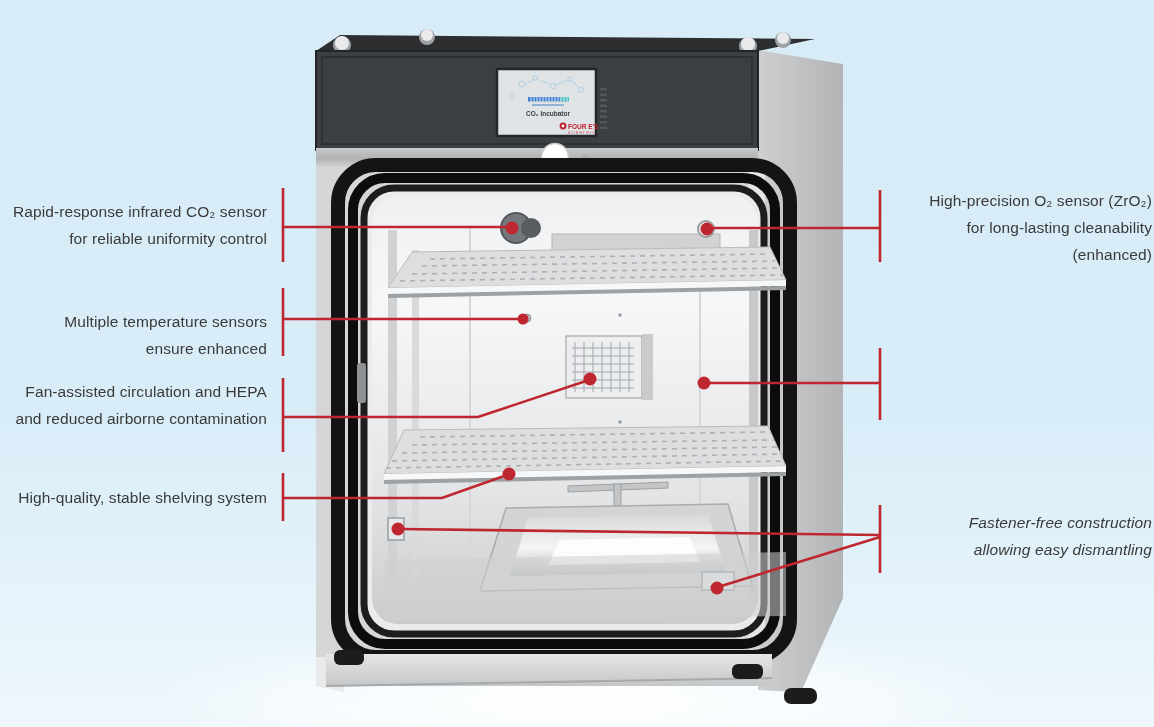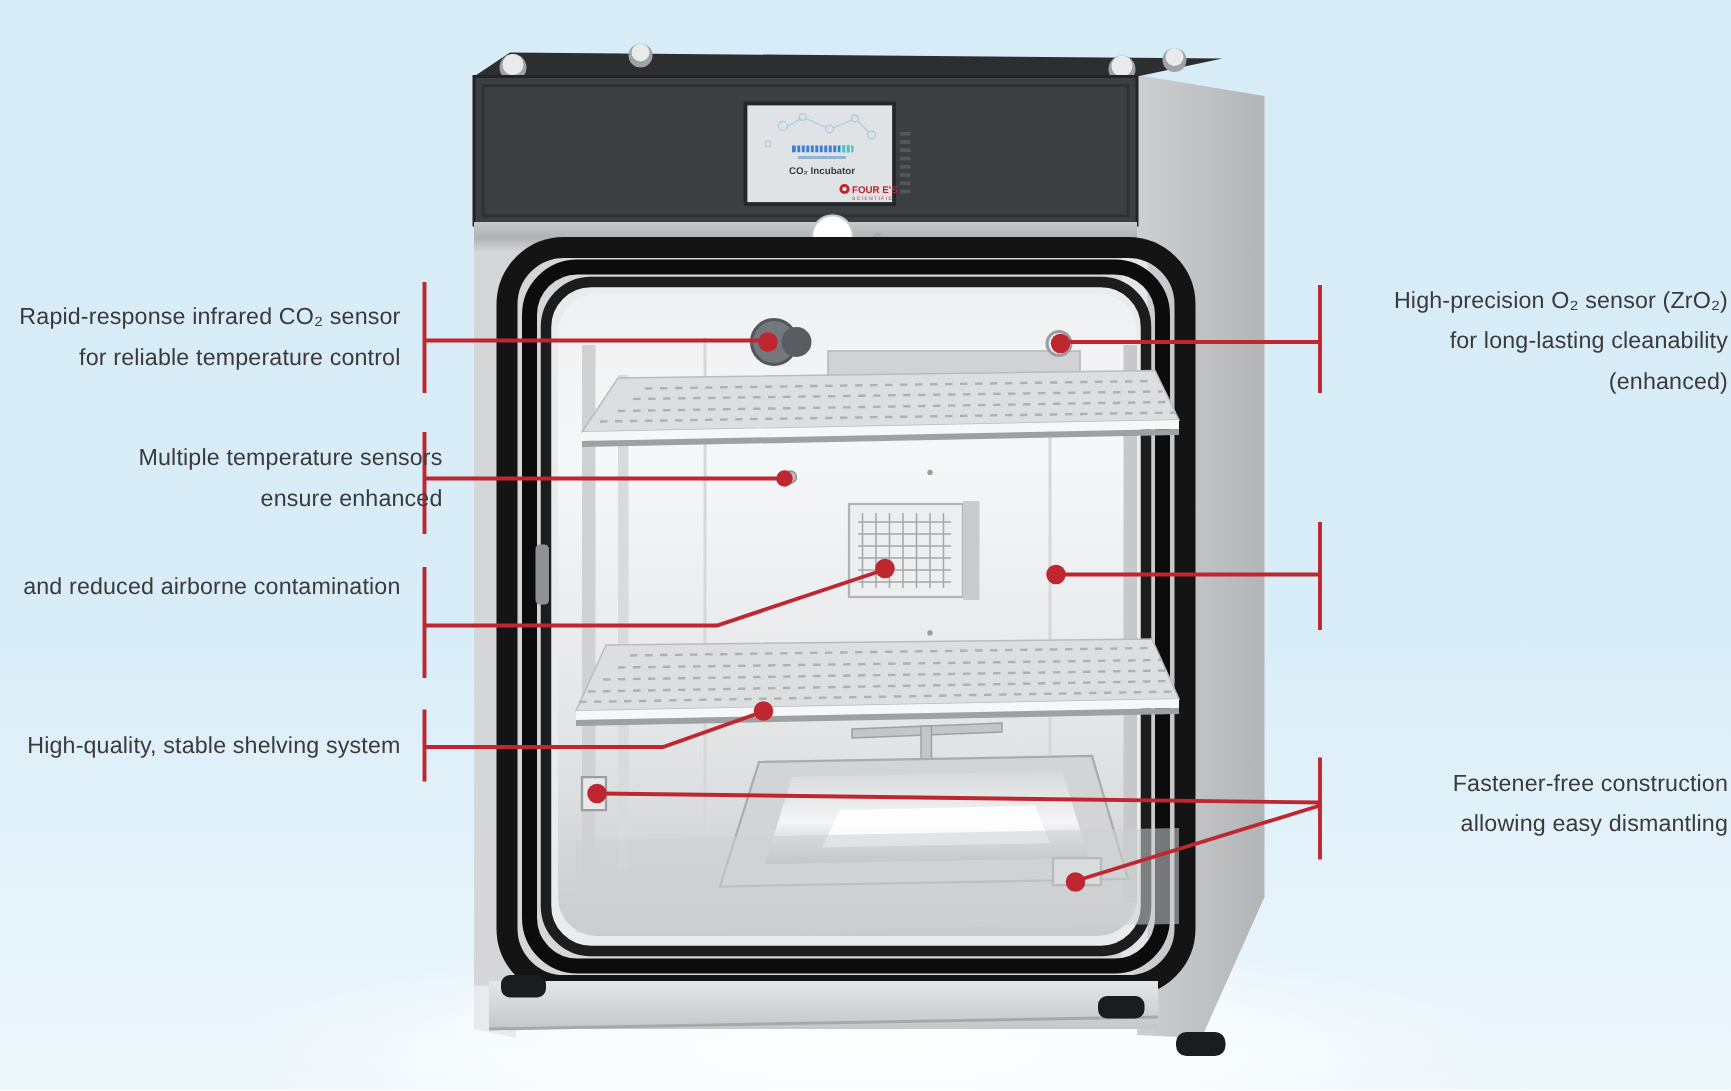--- a/index.html
+++ b/index.html
@@ -30,26 +30,26 @@
     position: absolute;
     color: #3a3a3a;
     font-size: 15.5px;
     line-height: 27px;
     letter-spacing: 0.1px;
   }
   .annotation span { display: block; }
   .annotation.left-col { left: 0; width: 267px; text-align: right; }
   .annotation.right-col { left: 896px; width: 256px; text-align: right; }
   .ann-1 { top: 198px; }
-  .ann-2 { top: 292px; margin-left: 28px; }
+  .ann-2 { top: 308px; }
   .ann-3 { top: 378px; }
   .ann-4 { top: 484px; }
   .ann-5 { top: 187px; }
   .ann-6 { top: 342px; }
-  .ann-7 { top: 509px; }
+  .ann-7 { top: 509px; font-style: italic; }
 </style>
 </head>
 <body>
 
 <div class="scene">
 
   <div class="glow"></div>
 
   <svg class="illustration" viewBox="0 0 1154 727">
     <defs>
@@ -281,29 +281,30 @@
       <circle cx="509" cy="474" r="6.5"></circle>
       <circle cx="707" cy="229" r="6.5"></circle>
       <circle cx="704" cy="383" r="6.5"></circle>
       <circle cx="398" cy="529" r="6.5"></circle>
       <circle cx="717" cy="588" r="6.5"></circle>
     </g>
   </svg>
 
   <div class="annotation left-col ann-1">
     <span>Rapid-response infrared CO₂ sensor</span>
-    <span>for reliable temperature control</span>
+    <span>for reliable uniformity control</span>
   </div>
 
   <div class="annotation left-col ann-2">
     <span>Multiple temperature sensors</span>
     <span>ensure enhanced</span>
   </div>
 
   <div class="annotation left-col ann-3">
+    <span>Fan-assisted circulation and HEPA</span>
     <span>and reduced airborne contamination</span>
   </div>
 
   <div class="annotation left-col ann-4">
     <span>High-quality, stable shelving system</span>
   </div>
 
   <div class="annotation right-col ann-5">
     <span>High-precision O₂ sensor (ZrO₂)</span>
     <span>for long-lasting cleanability</span>

